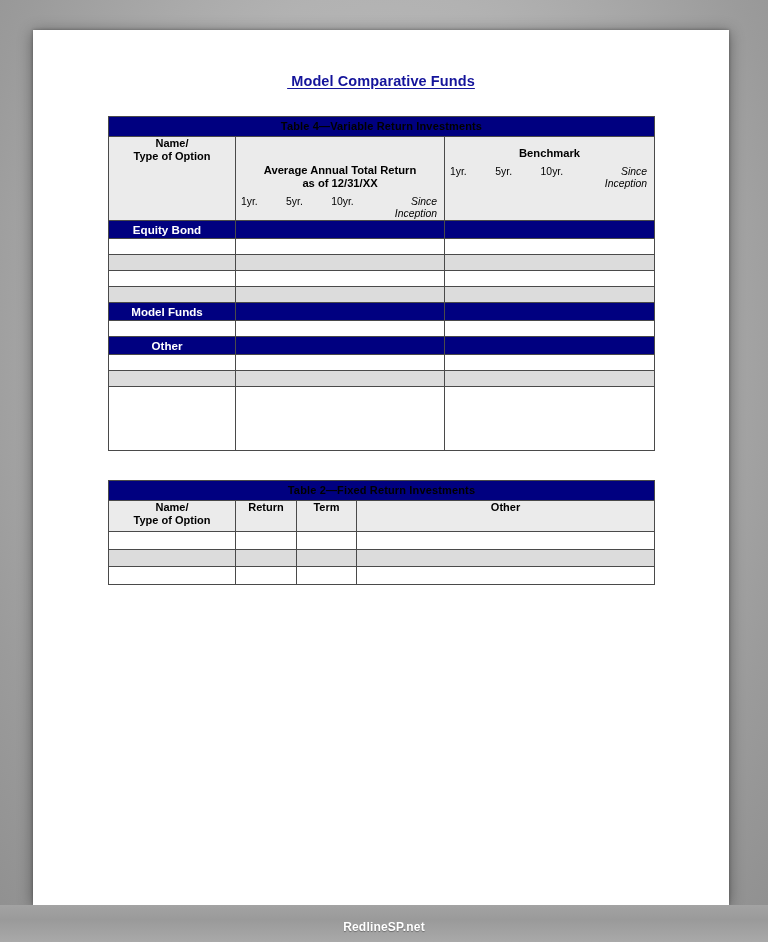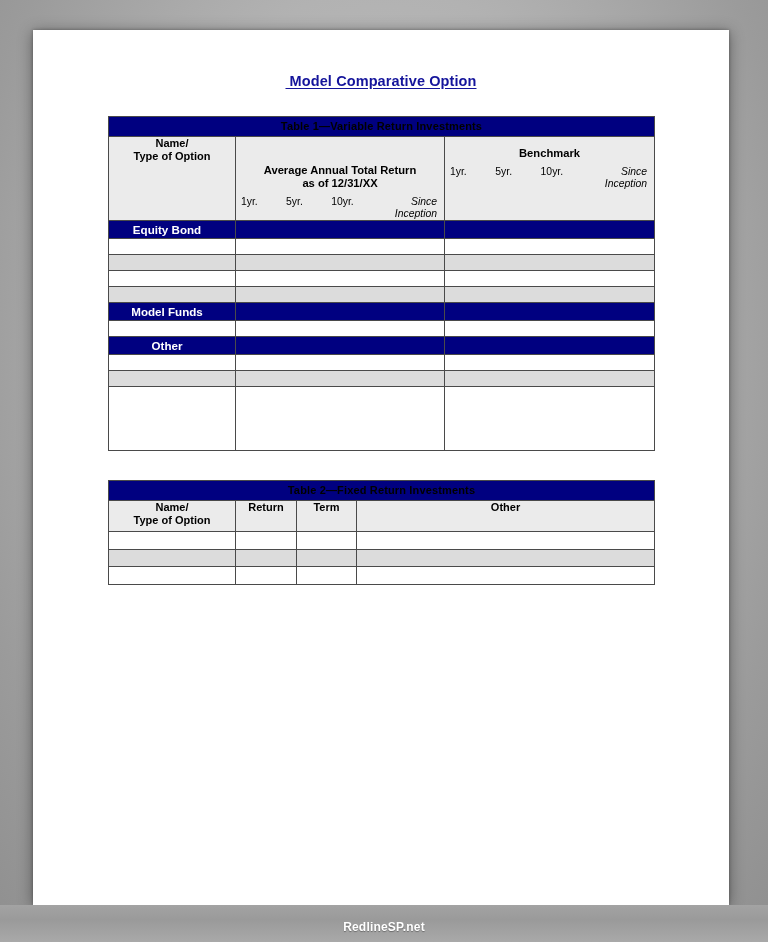--- a/index.html
+++ b/index.html
@@ -181,34 +181,34 @@
   }
 </style>
 </head>
 <body>
 
 <div class="backdrop"></div>
 
 <div class="page">
 
   <div class="doc-title-wrap">
-    <span class="doc-title"> Model Comparative Option</span>
+    <span class="doc-title"> Model Comparative Funds</span>
   </div>
 
   <div class="tbl-wrap" style="margin-top:26px;">
     <table class="doc-table">
       <colgroup>
         <col style="width:127px">
         <col style="width:209px">
         <col style="width:210px">
       </colgroup>
       <tbody>
 
         <tr class="banner">
-          <td colspan="3">Table 1—Variable Return Investments</td>
+          <td colspan="3">Table 4—Variable Return Investments</td>
         </tr>
 
         <tr class="colhead">
           <td class="ch-stack">
             <span>Name/</span><br>
             <span>Type of Option</span>
           </td>
 
           <td>
             <div class="ch-center" style="padding-top:27px;">

